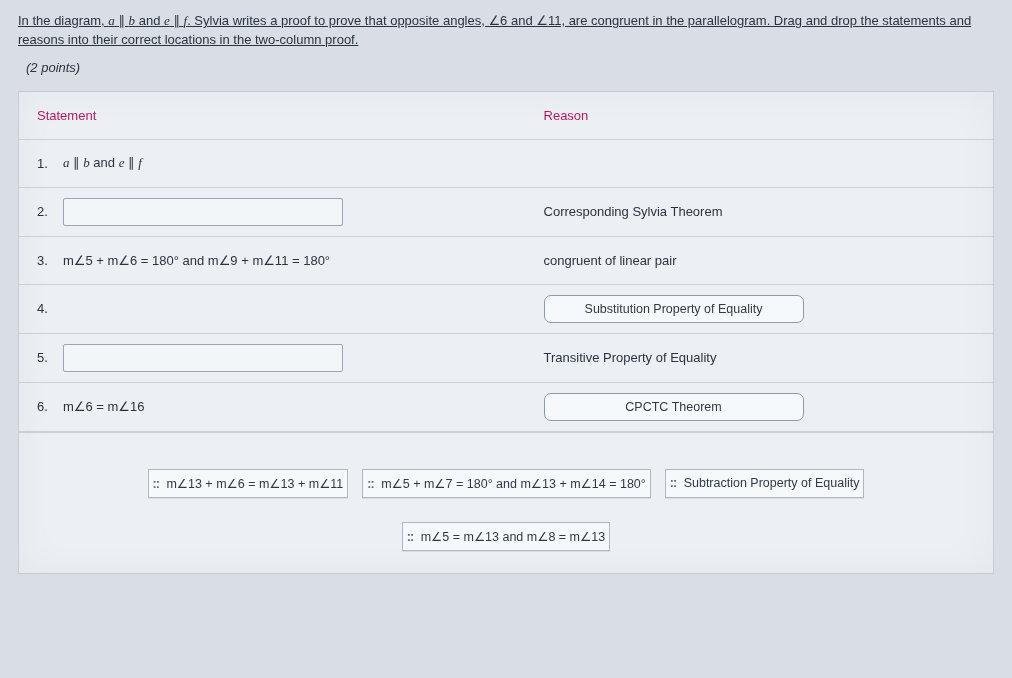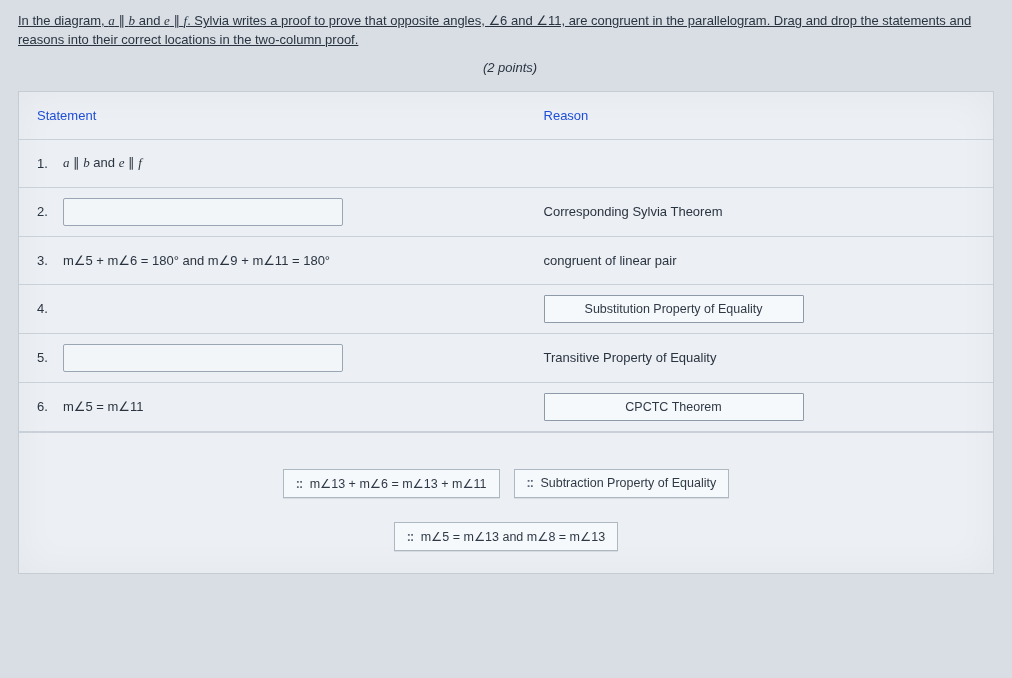--- a/index.html
+++ b/index.html
@@ -7,70 +7,70 @@
     margin: 0;
     padding: 12px 18px;
     font-family: Arial, Helvetica, sans-serif;
     font-size: 13px;
     color: #2a3440;
     background: #d8dee4;
     width: 1012px;
   }
   .intro { line-height: 1.45; margin-bottom: 4px; text-decoration: underline; }
   .italic { font-style: italic; font-family: 'Times New Roman', serif; }
-  .points { font-style: italic; margin: 10px 0 16px 8px; text-align: center; }
+  .points { font-style: italic; margin: 10px 0 16px 8px; }
   .panel {
     background: #eceff3;
     border: 1px solid #c5ccd4;
     padding: 0;
     box-shadow: inset 0 0 40px rgba(0,0,0,0.04);
   }
   .prow {
     display: flex;
     align-items: center;
     padding: 10px 18px;
     border-bottom: 1px solid #c9d0d8;
     min-height: 48px;
   }
   .prow:last-child { border-bottom: none; }
   .scol { flex: 0 0 54%; display: flex; align-items: center; gap: 8px; }
   .rcol { flex: 1 1 auto; display: flex; align-items: center; }
-  .hdr { font-weight: 400; color: #1d4ed8; }
+  .hdr { font-weight: 400; color: #be185d; }
   .num { margin-right: 6px; min-width: 12px; }
   .slot {
     display: inline-block;
     min-width: 280px;
     height: 28px;
     border: 1px solid #9aa6b3;
     background: #f3f6f9;
     border-radius: 2px;
   }
   .chip {
     display: inline-block;
     border: 1px solid #8e9aa8;
     background: #f6f9fc;
     padding: 6px 28px;
     font-size: 12.5px;
     color: #2f3a46;
     text-align: center;
     min-width: 260px;
-    border-radius: 1px;
+    border-radius: 7px;
   }
   .pool-region {
     padding: 36px 18px 22px 18px;
     border-top: 1px solid #c9d0d8;
     display: flex;
     flex-wrap: wrap;
     gap: 12px 14px;
     justify-content: center;
   }
   .pool-chip {
     border: 1px solid #aeb8c3;
     background: #f6f9fc;
-    padding: 6px 12px;
+    padding: 6px 4px;
     font-size: 12.5px;
     color: #2f3a46;
     min-width: auto;
     box-shadow: 0 1px 0 rgba(0,0,0,0.08);
   }
   .handle { color: #5b6774; margin-right: 4px; font-weight: bold; letter-spacing: -1px; }
 </style>
 </head>
 <body>
 
@@ -125,31 +125,35 @@
     <div class="scol">
       <span class="num">5.</span>
       <span class="slot"></span>
     </div>
     <div class="rcol">Transitive Property of Equality</div>
   </div>
 
   <div class="prow">
     <div class="scol">
       <span class="num">6.</span>
-      <span>m∠5 = m∠11</span>
+      <span>m∠6 = m∠16</span>
     </div>
     <div class="rcol">
       <span class="chip">CPCTC Theorem</span>
     </div>
   </div>
 
   <div class="pool-region">
     <span class="pool-chip">
       <span class="handle">::</span>
       <span>m∠13 + m∠6 = m∠13 + m∠11</span>
+    </span>
+    <span class="pool-chip">
+      <span class="handle">::</span>
+      <span>m∠5 + m∠7 = 180° and m∠13 + m∠14 = 180°</span>
     </span>
     <span class="pool-chip">
       <span class="handle">::</span>
       <span>Subtraction Property of Equality</span>
     </span>
     <div style="flex-basis:100%;height:0"></div>
     <span class="pool-chip">
       <span class="handle">::</span>
       <span>m∠5 = m∠13 and m∠8 = m∠13</span>
     </span>

